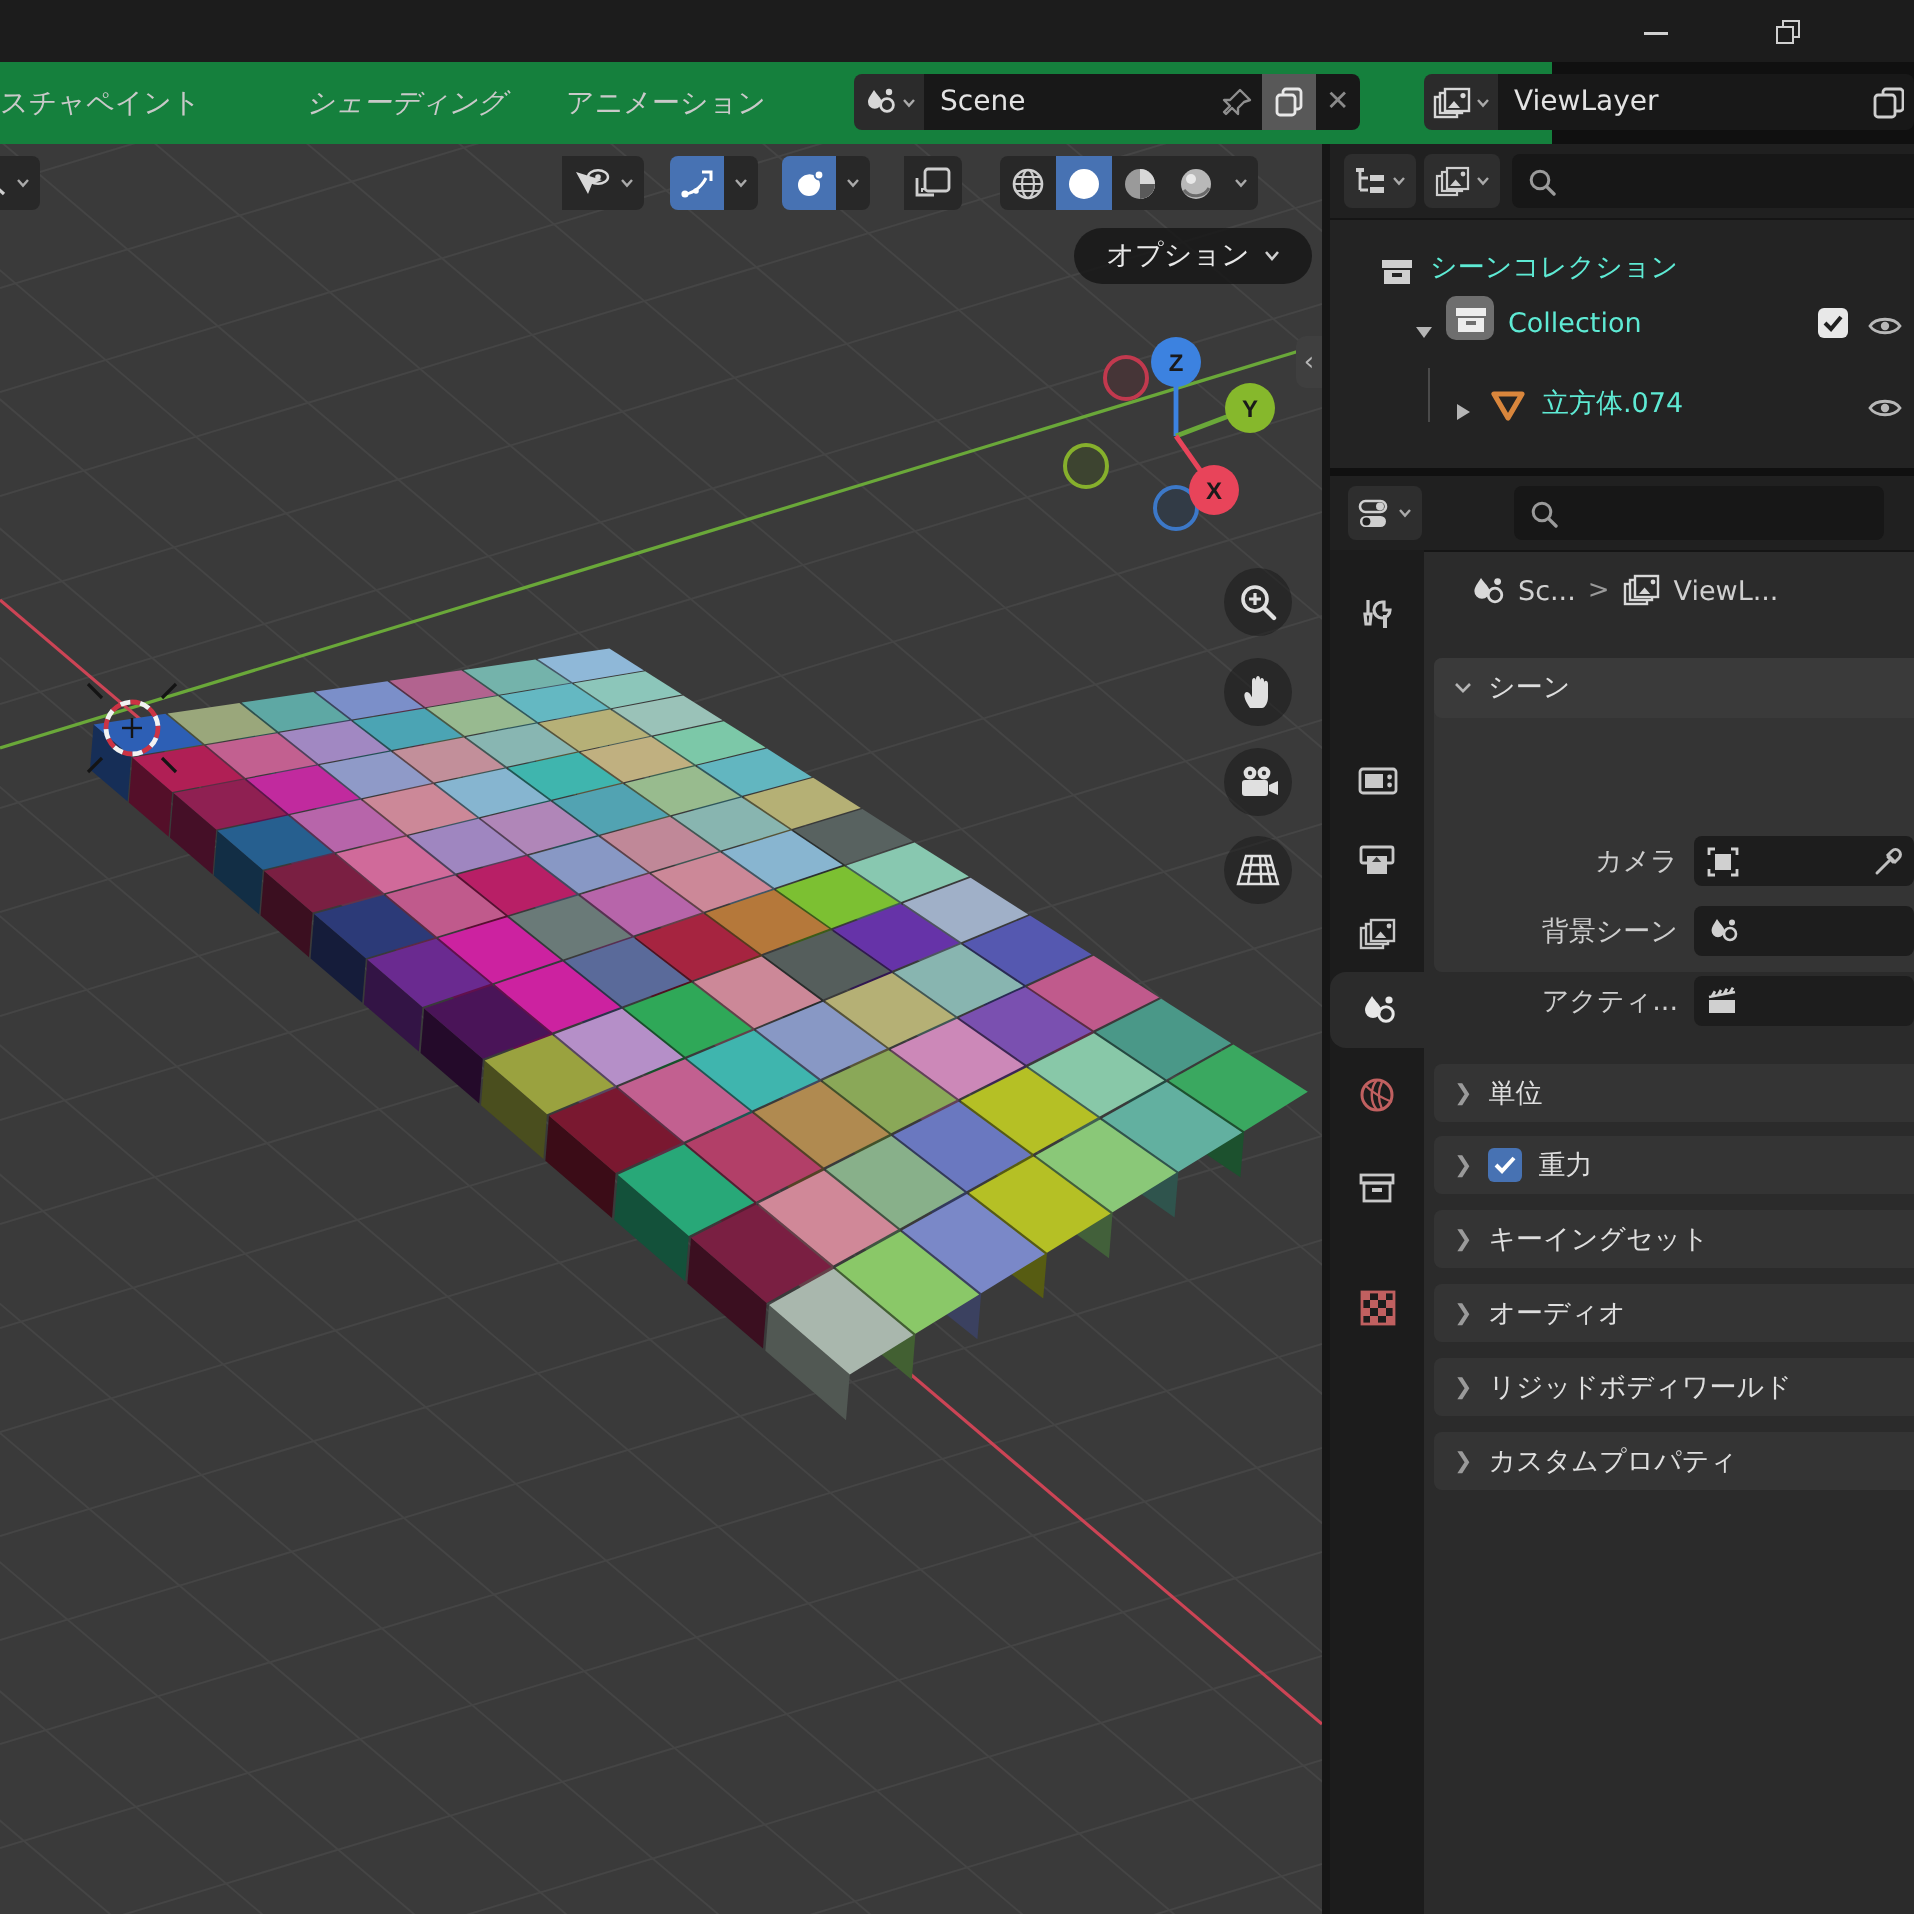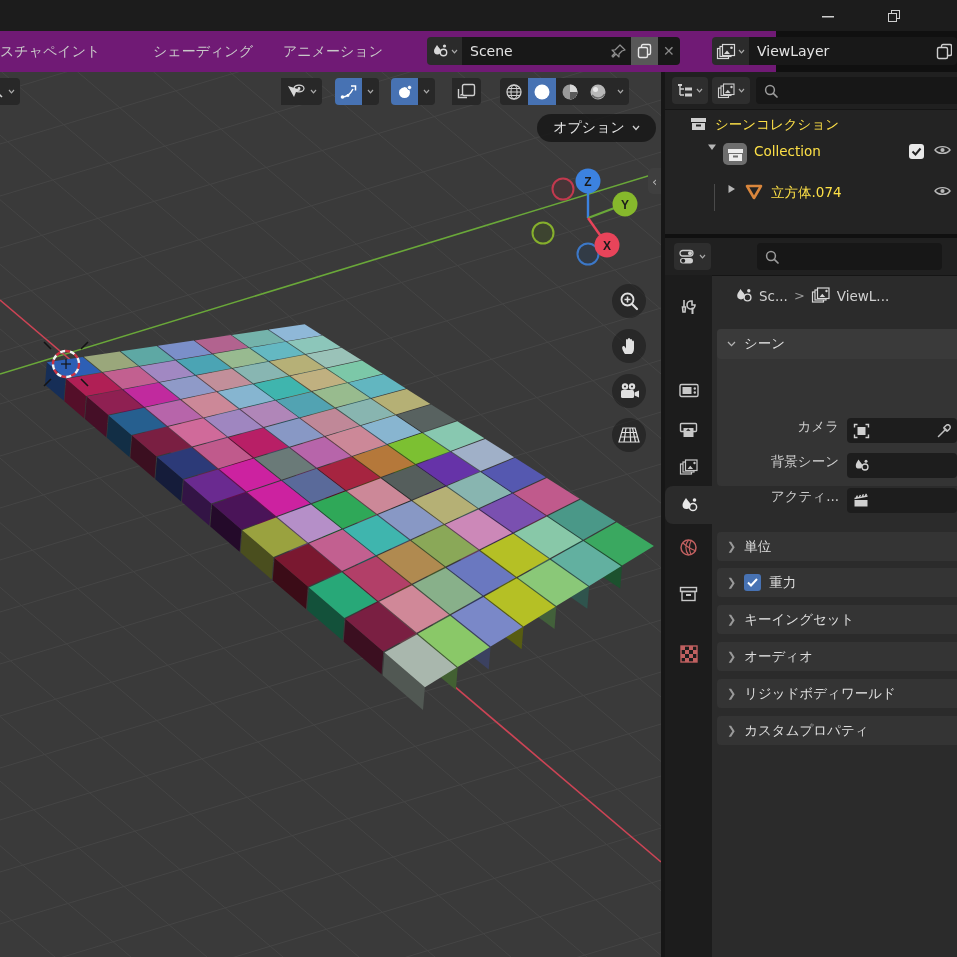--- a/index.html
+++ b/index.html
@@ -2,21 +2,21 @@
 <html><head>
 <meta charset="utf-8">
 <style>
   html,body{margin:0;padding:0;background:#101010;}
   body{width:957px;height:957px;position:relative;overflow:hidden;
        font-family:"DejaVu Sans","Liberation Sans",sans-serif;color:#d8d8d8;font-size:13px;}
   
   #titlebar{position:absolute;left:0;top:0;width:957px;height:31px;background:#1c1c1c;}
   .wbtn{position:absolute;top:4px;width:34px;height:24px;display:flex;align-items:center;justify-content:center;color:#cfcfcf;}
   
-  #topbar{position:absolute;left:0;top:31px;width:776px;height:41px;background:#701a75;border-bottom:1px solid #a16207;}
+  #topbar{position:absolute;left:0;top:31px;width:776px;height:41px;background:#15803d;border-bottom:1px solid #a16207;}
   .tab{position:absolute;top:0;height:41px;display:flex;align-items:center;color:#c9c9c9;font-size:14px;}
   .selgrp{position:absolute;top:6px;height:28px;display:flex;align-items:stretch;}
   .selbtn{background:#2b2b2b;border-radius:4px 0 0 4px;display:flex;align-items:center;padding:0 4px;gap:2px;}
   .selfield{background:#181818;display:flex;align-items:center;padding:0 8px;color:#e3e3e3;font-size:14px;}
   .miniic{background:#181818;display:flex;align-items:center;padding:0 5px;}
   .newbtn{background:#585858;display:flex;align-items:center;padding:0 6px;border-radius:0;}
   .xbtn{background:#181818;border-radius:0 4px 4px 0;display:flex;align-items:center;padding:0 5px;color:#8a8a8a;font-size:14px;}
   
   #viewport{position:absolute;left:0;top:72px;width:661px;height:885px;background:#3a3a3a;overflow:hidden;}
   #vp3d{position:absolute;left:0;top:0;}
@@ -30,31 +30,31 @@
   #collapse-tab{position:absolute;right:0px;top:96px;width:13px;height:26px;background:#3f3f3f;
      border-radius:5px 0 0 5px;color:#b5b5b5;display:flex;align-items:center;justify-content:center;font-size:13px;}
   .navbtn{position:absolute;left:612px;width:34px;height:34px;border-radius:50%;background:rgba(22,22,22,.5);
      display:flex;align-items:center;justify-content:center;}
   
   #rdivider{position:absolute;left:661px;top:72px;width:4px;height:885px;background:#161616;}
   #outliner{position:absolute;left:665px;top:72px;width:292px;height:162px;background:#232323;}
   #outliner .hdr{position:absolute;left:0;top:0;width:292px;height:37px;background:#202020;border-bottom:1px solid #151515;}
   .obtn{position:absolute;top:5px;height:27px;background:#2e2e2e;border-radius:4px;display:flex;align-items:center;gap:2px;padding:0 5px;}
   .srch{position:absolute;background:#171717;border-radius:4px 0 0 4px;display:flex;align-items:center;padding:0 8px;gap:6px;}
-  .orow{position:absolute;left:0;width:292px;height:27px;display:flex;align-items:flex-start;color:#fde047;font-size:13.5px;}
+  .orow{position:absolute;left:0;width:292px;height:27px;display:flex;align-items:flex-end;color:#5eead4;font-size:13.5px;}
   #props{position:absolute;left:665px;top:238px;width:292px;height:719px;background:#2b2b2b;}
   #props .hdr{position:absolute;left:0;top:0;width:292px;height:37px;background:#202020;border-bottom:1px solid #151515;}
   #tabstrip{position:absolute;left:0;top:37px;width:47px;height:682px;background:#1c1c1c;}
   .ptab{position:absolute;left:0;width:47px;height:38px;display:flex;align-items:center;justify-content:center;}
   .ptab.active{background:#2b2b2b;border-radius:8px 0 0 8px;}
   #pcontent{position:absolute;left:47px;top:37px;width:245px;height:682px;}
   .crumb{position:absolute;top:12px;display:flex;align-items:center;gap:6px;color:#d0d0d0;font-size:13.5px;}
   .panel{position:absolute;left:5px;width:245px;background:#343434;border-radius:4px;display:flex;align-items:center;gap:8px;padding:0 10px;box-sizing:border-box;color:#dedede;font-size:13.5px;}
   .chev{color:#9a9a9a;font-size:11px;}
-  .frow{position:absolute;display:flex;align-items:flex-start;}
+  .frow{position:absolute;display:flex;align-items:center;}
   .flabel{width:123px;text-align:right;color:#cdcdcd;font-size:13.5px;padding-right:8px;box-sizing:border-box;}
   .ffield{height:25px;background:#1d1d1d;border-radius:4px;display:flex;align-items:center;padding:0 6px;flex:1;}
   .cbx{width:17px;height:17px;border-radius:3px;display:flex;align-items:center;justify-content:center;}
   svg{display:block;}
 </style>
 </head>
 <body>
 
 <div id="titlebar">
   <div class="wbtn" style="left:811px;">
@@ -67,21 +67,21 @@
       <rect x="3.5" y="0.5" width="8" height="8" fill="none" stroke="#cfcfcf"></rect>
       <rect x="0.5" y="3.5" width="8" height="8" fill="#1c1c1c" stroke="#cfcfcf"></rect>
     </svg>
   </div>
 </div>
 
 <div id="topbar">
   <div class="tab" style="left:0px;">
       <span>スチャペイント</span>
     </div>
-  <div class="tab" style="left:153px;">
+  <div class="tab" style="left:153px;font-style:italic;">
       <span>シェーディング</span>
     </div>
   <div class="tab" style="left:283px;">
       <span>アニメーション</span>
     </div>
 
   <div class="selgrp" style="left:712px;">
     <div class="selbtn">
       <svg width="20" height="17">
         <rect x="1.5" y="5.5" width="11" height="10" fill="none" stroke="#d8d8d8" stroke-width="1.2"></rect>

